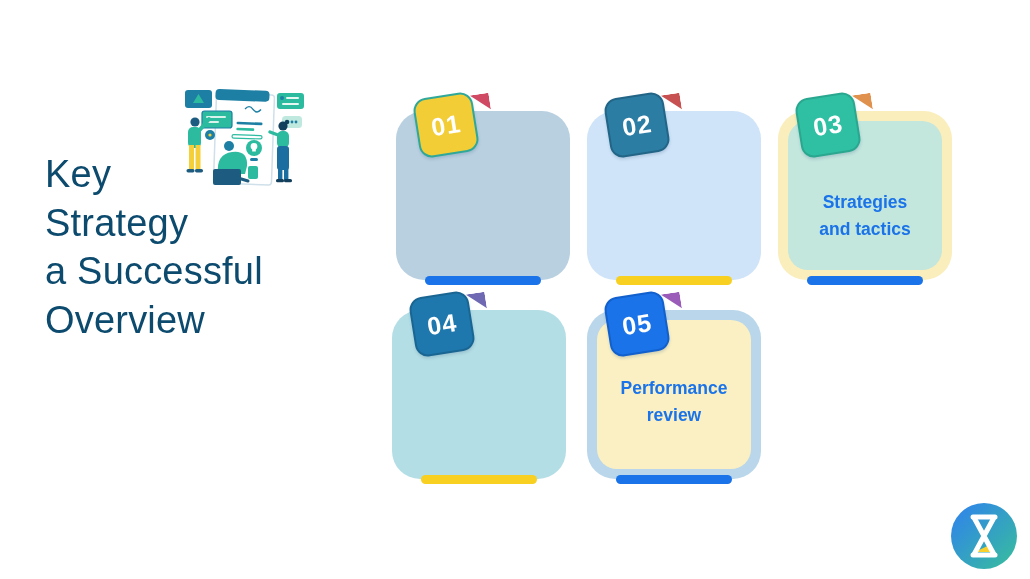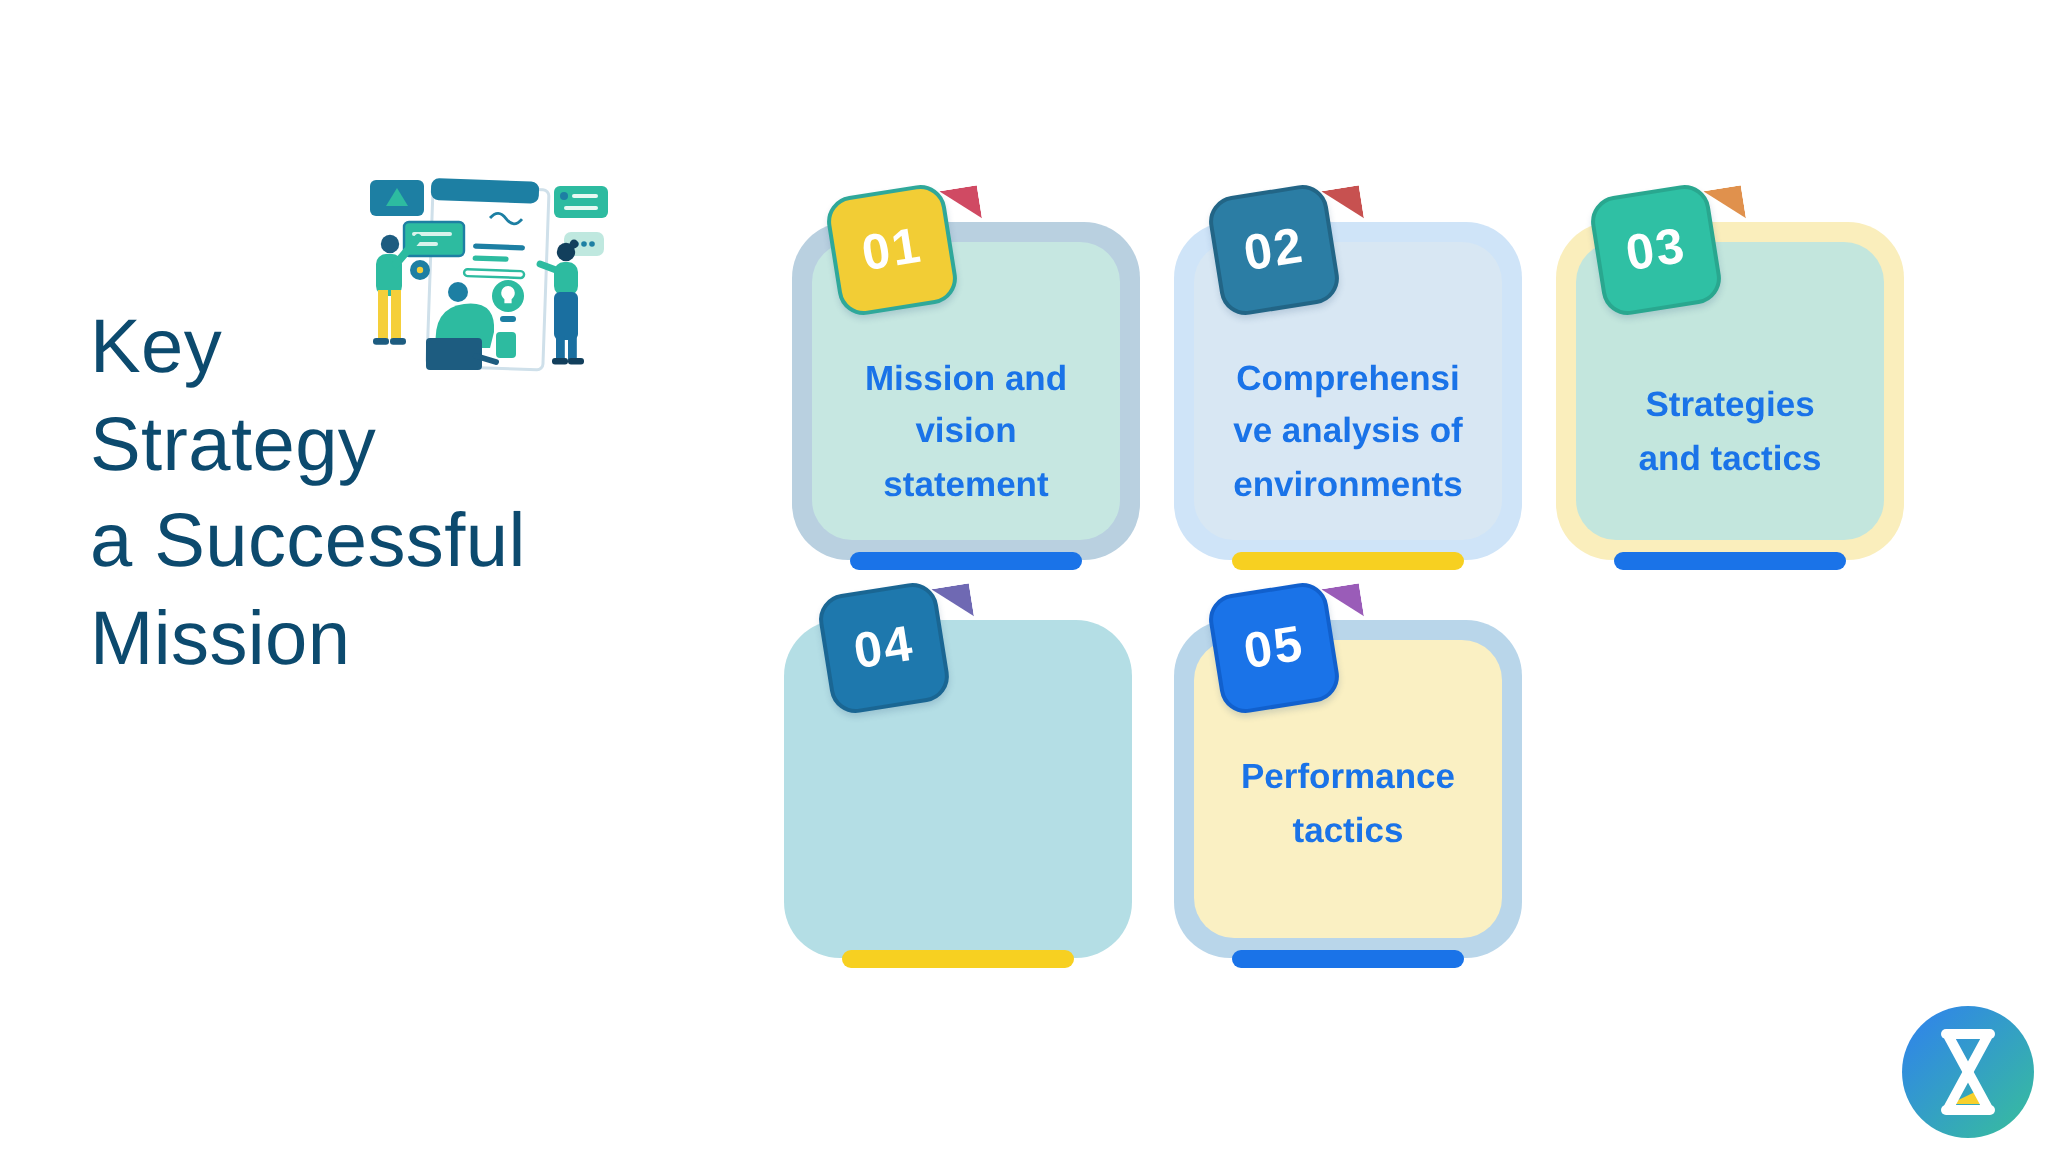--- a/index.html
+++ b/index.html
@@ -124,21 +124,21 @@
 </style>
 </head>
 <body>
 
 <div class="slide">
 
   <div class="title">
     <div>Key</div>
     <div>Strategy</div>
     <div>a Successful</div>
-    <div>Mission</div>
+    <div>Overview</div>
   </div>
 
   <svg class="illustration" viewBox="0 0 148 114">
 
     <g transform="rotate(2 86 56)">
       <rect x="57" y="12" width="58" height="90" rx="3" fill="#ffffff" stroke="#cfe0ea" stroke-width="1.5"></rect>
       <rect x="56" y="8" width="54" height="11" rx="4" fill="#1d7fa3"></rect>
       <path d="M86 27 q4 -5 8 0 q4 5 8 0" stroke="#1d7fa3" stroke-width="1.4" fill="none"></path>
       <rect x="78" y="40" width="26" height="2.6" rx="1.3" fill="#1d7fa3"></rect>
       <rect x="78" y="46" width="18" height="2.6" rx="1.3" fill="#2dbba0"></rect>
@@ -190,36 +190,26 @@
     <rect x="119" y="64" width="12" height="24" rx="3" fill="#1a6fa0"></rect>
     <rect x="120" y="86" width="4.4" height="12" fill="#1a6fa0"></rect>
     <rect x="126" y="86" width="4.4" height="12" fill="#1a6fa0"></rect>
     <rect x="118" y="97" width="8" height="3.2" rx="1.5" fill="#123f5c"></rect>
     <rect x="126" y="97" width="8" height="3.2" rx="1.5" fill="#123f5c"></rect>
   </svg>
 
   <div class="card card1" style="--outer: #b9d0e0; --inner: #c6e7e1; --badge: #f2cd35; --badge-border: #2fa89a; --corner: #d04a63; --bar: #1a73e8;">
     <div class="corner-fold"></div>
     <div class="badge">01</div>
-    <div class="card-inner">
-      <div class="card-label">Mission and
-vision
-statement</div>
-    </div>
     <div class="bottom-bar"></div>
   </div>
 
   <div class="card card2" style="--outer: #cfe4f8; --inner: #d8e7f3; --badge: #2b7da4; --badge-border: #226586; --corner: #c75150; --bar: #f7d021;">
     <div class="corner-fold"></div>
     <div class="badge">02</div>
-    <div class="card-inner">
-      <div class="card-label">Comprehensi
-ve analysis of
-environments</div>
-    </div>
     <div class="bottom-bar"></div>
   </div>
 
   <div class="card card3" style="--outer: #faeebc; --inner: #c3e6dd; --badge: #2fc0a4; --badge-border: #29a78f; --corner: #e0914d; --bar: #1a73e8;">
     <div class="corner-fold"></div>
     <div class="badge">03</div>
     <div class="card-inner">
       <div class="card-label">Strategies
 and tactics</div>
     </div>
@@ -230,21 +220,21 @@
     <div class="corner-fold"></div>
     <div class="badge">04</div>
     <div class="bottom-bar"></div>
   </div>
 
   <div class="card card5 row2" style="--outer: #b9d6ea; --inner: #faf0c3; --badge: #1a73e8; --badge-border: #1160cd; --corner: #9a5cb8; --bar: #1a73e8;">
     <div class="corner-fold"></div>
     <div class="badge">05</div>
     <div class="card-inner">
       <div class="card-label">Performance
-tactics</div>
+review</div>
     </div>
     <div class="bottom-bar"></div>
   </div>
 
   <svg class="logo" viewBox="0 0 70 70">
     <defs>
       <linearGradient id="logo-grad" x1="0" y1="0" x2="1" y2="1">
         <stop offset="0" stop-color="#2f80f0"></stop>
         <stop offset="1" stop-color="#38bf9a"></stop>
       </linearGradient>

